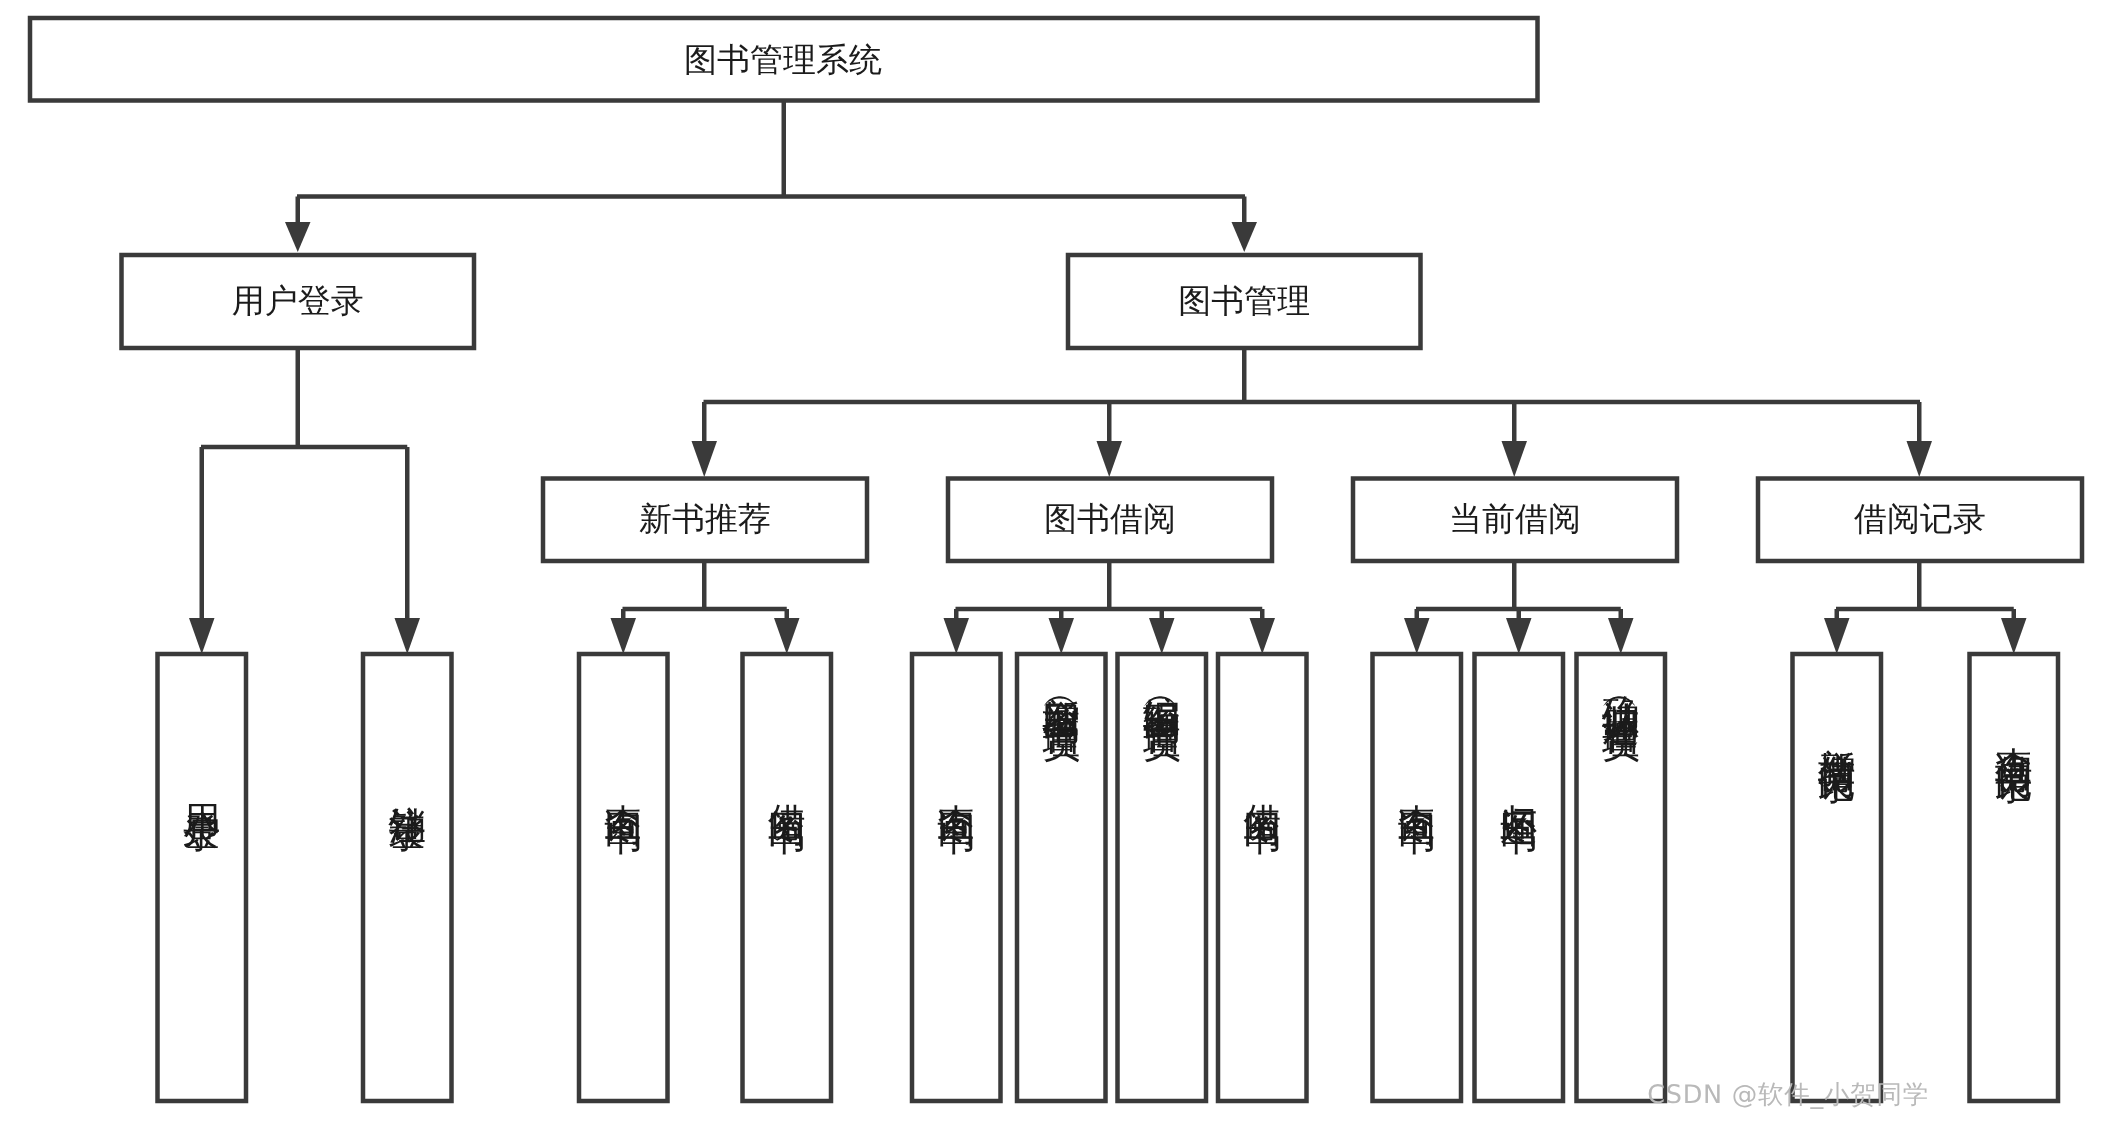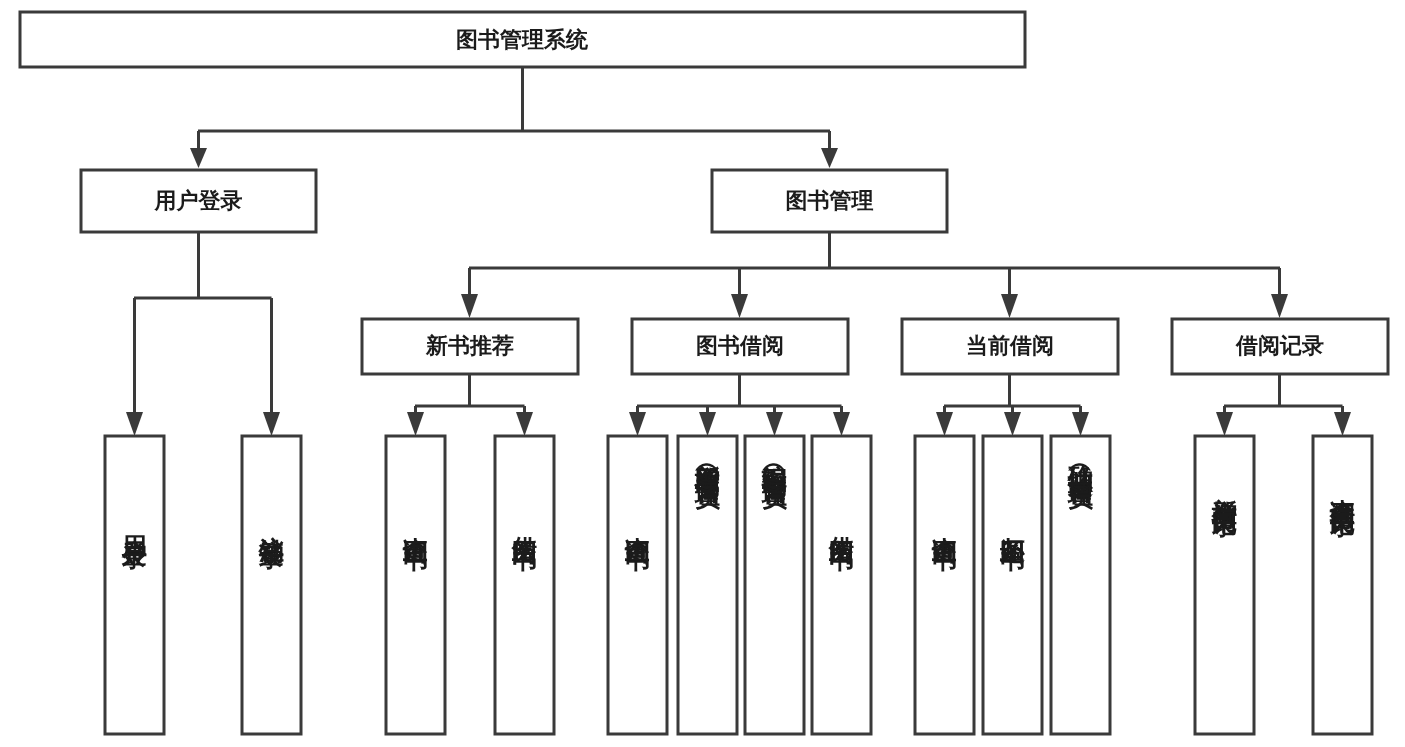--- a/index.html
+++ b/index.html
@@ -11,21 +11,20 @@
     width: 1405px;
     height: 747px;
     font-family: "DejaVu Sans", "Liberation Sans", sans-serif;
     overflow: hidden;
     position: relative;
   }
   #diagram-root {
     position: relative;
     width: 1294px;
     height: 747px;
-    font-weight: bold;
   }
   svg#flow {
     position: absolute;
     top: 0;
     left: 0;
     width: 1405px;
     height: 747px;
     display: block;
   }
   .node-box {
@@ -254,14 +253,15 @@
     <span class="vlabel" style="margin-top:8px;">确认归还（管理员）</span>
   </div>
 
   <div class="vlabel-wrap" style="left:1195px; top:436px; width:59px; height:298px;">
     <span class="vlabel" style="margin-top:42px;">新增借阅记录</span>
   </div>
   <div class="vlabel-wrap" style="left:1313px; top:436px; width:59px; height:298px;">
     <span class="vlabel" style="margin-top:42px;">查询借阅记录</span>
   </div>
 
+  <div class="watermark">CSDN @软件_小贺同学</div>
 
 </div>
 
 </body></html>

